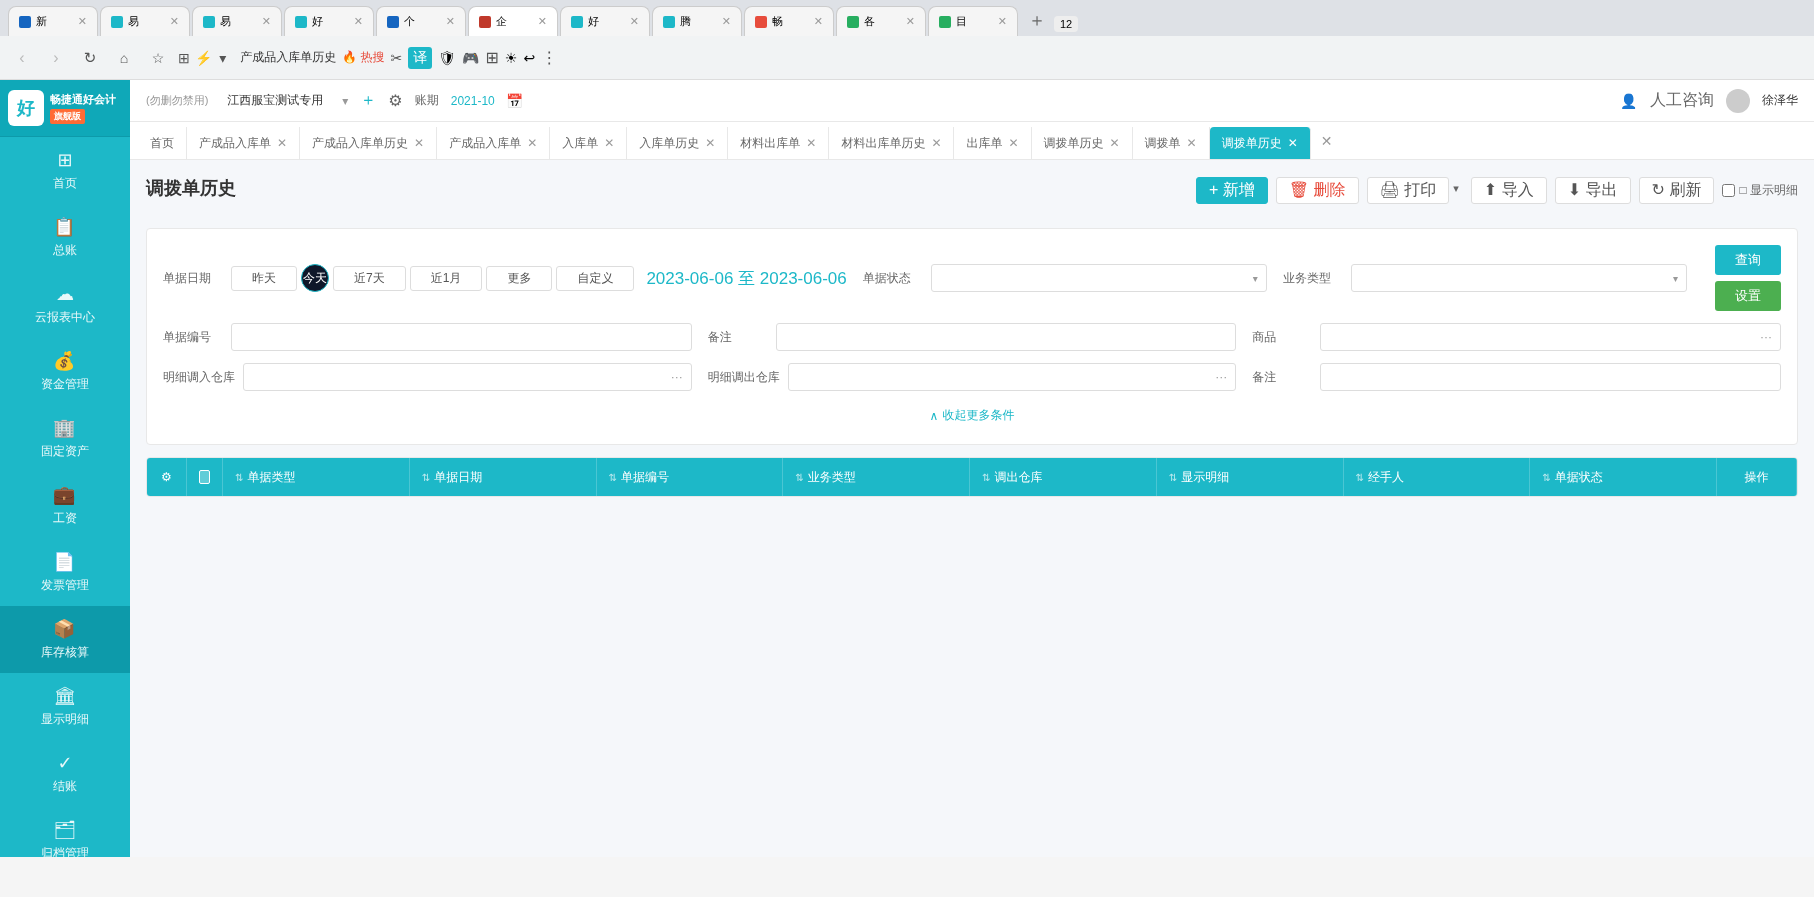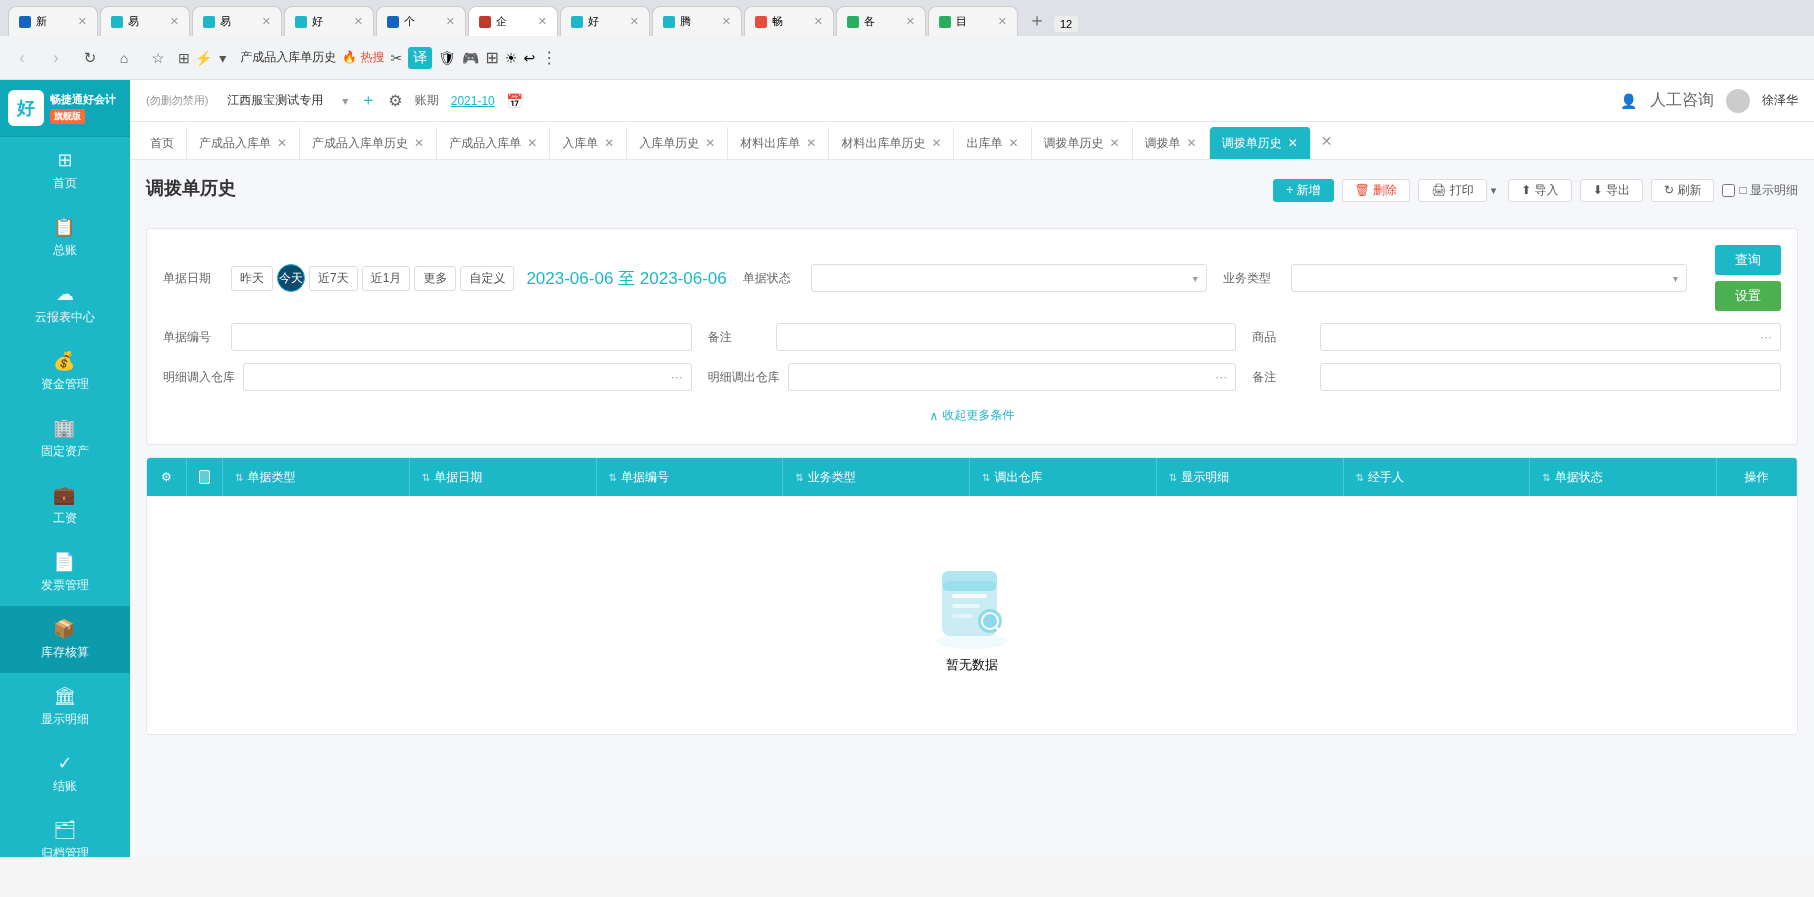--- a/index.html
+++ b/index.html
@@ -29,35 +29,35 @@
     .tab-item.active { background: #1db8c8; color: #fff; border-radius: 4px 4px 0 0; }
     .tab-item .tab-close { color: #999; font-size: 12px; margin-left: 2px; }
     .tab-item.active .tab-close { color: #fff; }
 
     
     .main-content { flex: 1; background: #f5f7fa; overflow-y: auto; padding: 16px; }
     .page-title { font-size: 18px; font-weight: bold; color: #333; margin-bottom: 16px; }
 
     
     .toolbar { display: flex; align-items: center; gap: 8px; margin-bottom: 12px; }
-    .toolbar-btn { display: flex; align-items: center; gap: 4px; padding: 2px 12px; border: 1px solid #ddd; border-radius: 3px; background: #fff; cursor: pointer; font-size: 12px; color: #555; }
+    .toolbar-btn { display: flex; align-items: center; gap: 4px; padding: 2px 12px; border: 1px solid #ddd; border-radius: 3px; background: #fff; cursor: pointer; font-size: 16px; color: #555; }
     .toolbar-btn.danger { color: #e74c3c; }
     .toolbar-btn-new { background: #1db8c8; color: #fff; border: 1px solid #1db8c8; }
 
     
     .filter-section { background: #fff; border-radius: 4px; padding: 16px; margin-bottom: 12px; border: 1px solid #e8e8e8; }
     .filter-row { display: flex; align-items: center; gap: 16px; margin-bottom: 12px; flex-wrap: wrap; }
     .filter-row:last-child { margin-bottom: 0; }
     .filter-item { display: flex; align-items: center; gap: 8px; flex: 1; min-width: 300px; }
     .filter-label { color: #666; font-size: 12px; white-space: nowrap; min-width: 60px; }
     .filter-input { flex: 1; height: 28px; border: 1px solid #ddd; border-radius: 3px; padding: 0 8px; font-size: 12px; }
     .filter-select { flex: 1; height: 28px; border: 1px solid #ddd; border-radius: 3px; padding: 0 8px; font-size: 12px; display: flex; align-items: center; justify-content: space-between; cursor: pointer; background: #fff; }
     .date-btns { display: flex; align-items: center; gap: 4px; flex-wrap: wrap; }
-    .date-btn { padding: 3px 8px; border: 1px solid #ddd; border-radius: 3px; background: #fff; cursor: pointer; font-size: 12px; color: #555; }
-    .date-btn.active { background: #0c4a6e; color: #fff; border-color: #1db8c8; border-radius: 50%; width: 28px; height: 28px; display: flex; align-items: center; justify-content: center; padding: 0; }
+    .date-btn { padding: 3px 20px; border: 1px solid #ddd; border-radius: 3px; background: #fff; cursor: pointer; font-size: 12px; color: #555; }
+    .date-btn.active { background: #0f172a; color: #fff; border-color: #1db8c8; border-radius: 50%; width: 28px; height: 28px; display: flex; align-items: center; justify-content: center; padding: 0; }
     .date-range { font-size: 17px; color: #1db8c8; margin-left: 4px; }
     .collapse-btn { display: flex; align-items: center; justify-content: center; gap: 4px; color: #1db8c8; font-size: 12px; cursor: pointer; padding: 4px; }
     .query-btn { background: #1db8c8; color: #fff; border: none; border-radius: 3px; padding: 6px 20px; cursor: pointer; font-size: 13px; }
     .setting-btn { background: #4caf50; color: #fff; border: none; border-radius: 3px; padding: 6px 20px; cursor: pointer; font-size: 13px; }
 
     
     .table-container { background: #fff; border-radius: 4px; border: 1px solid #e8e8e8; overflow: hidden; }
     .table-header { background: #1db8c8; display: flex; align-items: center; height: 38px; }
     .th-cell { color: #fff; font-size: 12px; padding: 0 12px; display: flex; align-items: center; gap: 4px; white-space: nowrap; border-right: 1px solid rgba(255,255,255,0.2); height: 100%; }
     .th-cell.gear { width: 40px; justify-content: center; flex-shrink: 0; }
@@ -216,21 +216,21 @@
 
     <div class="topbar">
       <div class="company-selector">
         <span style="color:#999;font-size:11px;">(勿删勿禁用)</span>
         <span style="color:#333;font-size:12px;">江西服宝测试专用</span>
         <span style="color:#999;font-size:12px;">▾</span>
       </div>
       <span style="color:#1db8c8;font-size:16px;cursor:pointer;">＋</span>
       <span style="color:#666;font-size:16px;cursor:pointer;">⚙</span>
       <span style="color:#666;font-size:12px;">账期</span>
-      <span style="color:#1db8c8;font-size:12px;text-decoration:underline;">2021-10</span>
+      <span style="color:#1db8c8;font-size:12px;">2021-10</span>
       <span style="color:#1db8c8;font-size:14px;cursor:pointer;">📅</span>
       <div class="topbar-right">
         <span style="font-size:14px;cursor:pointer;">👤</span>
         <span style="color:#666;font-size:16px;cursor:pointer;">人工咨询</span>
         <span style="width:24px;height:24px;border-radius:50%;background:#ccc;display:inline-flex;align-items:center;justify-content:center;font-size:10px;cursor:pointer;"></span>
         <span style="color:#333;font-size:12px;cursor:pointer;">徐泽华</span>
       </div>
     </div>
 
     <div class="tab-bar">
@@ -424,32 +424,16 @@
           </div>
           <div class="th-cell sort">
             <span class="sort-icon">⇅</span>
             <span>单据状态</span>
           </div>
           <div class="th-cell action">
             <span>操作</span>
           </div>
         </div>
 
-        <div class="table-body">
-
-          <svg width="100" height="100" viewBox="0 0 100 100">
-
-            <ellipse cx="50" cy="85" rx="35" ry="8" fill="#e8f7fa" opacity="0.6"></ellipse>
-            <rect x="20" y="25" width="55" height="55" rx="8" fill="#b3e5f0" opacity="0.7"></rect>
-            <rect x="20" y="15" width="55" height="20" rx="6" fill="#7cd4e8" opacity="0.6"></rect>
-            <rect x="30" y="38" width="35" height="4" rx="2" fill="#fff" opacity="0.8"></rect>
-            <rect x="30" y="48" width="28" height="4" rx="2" fill="#fff" opacity="0.6"></rect>
-            <rect x="30" y="58" width="20" height="4" rx="2" fill="#fff" opacity="0.5"></rect>
-            <circle cx="68" cy="65" r="12" fill="#7cd4e8" opacity="0.8"></circle>
-            <circle cx="68" cy="65" r="8" fill="none" stroke="#fff" stroke-width="2"></circle>
-            <line x1="74" y1="71" x2="80" y2="77" stroke="#fff" stroke-width="2.5" stroke-linecap="round"></line>
-          </svg>
-          <span>暂无数据</span>
-        </div>
       </div>
     </div>
   </div>
 </div>
 
 </body></html>

